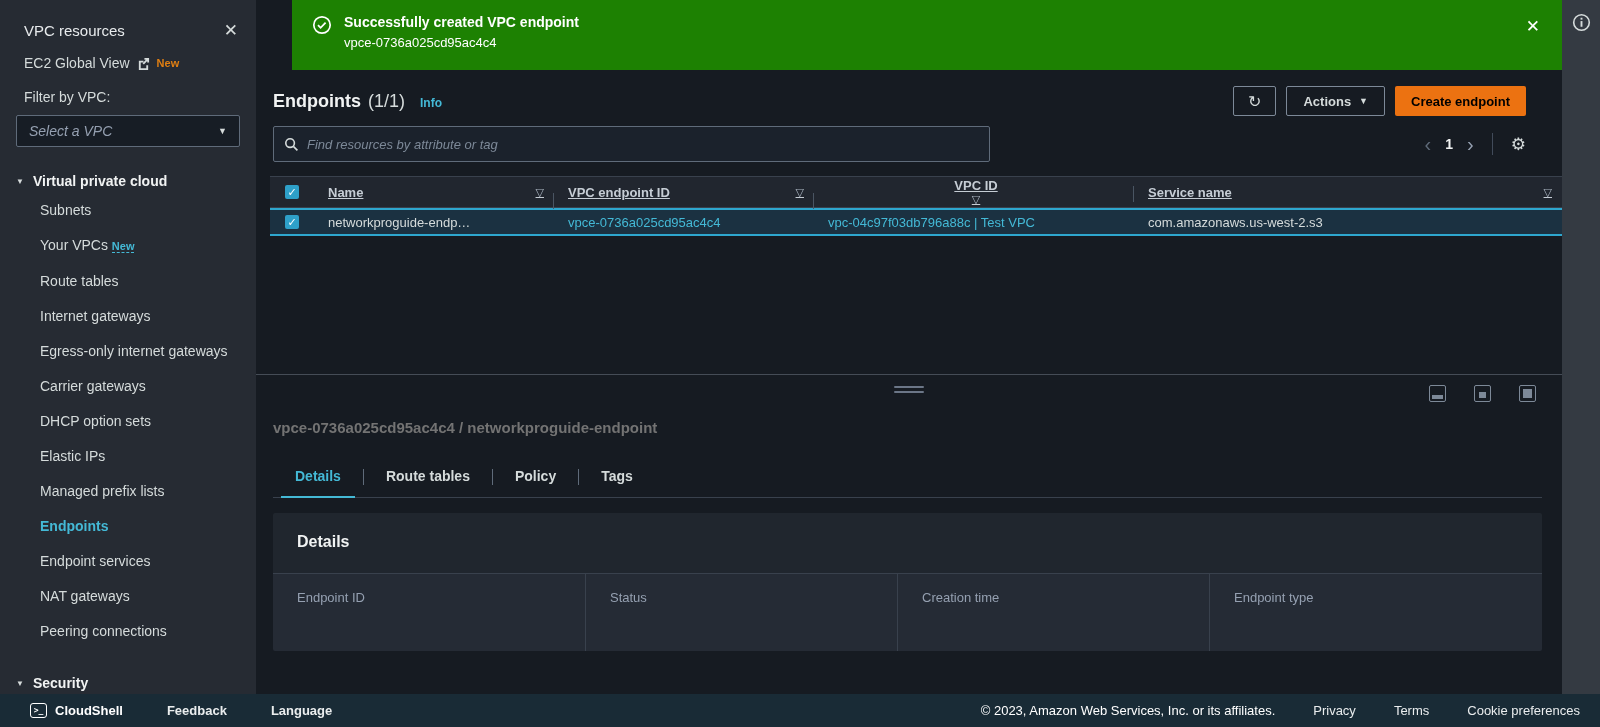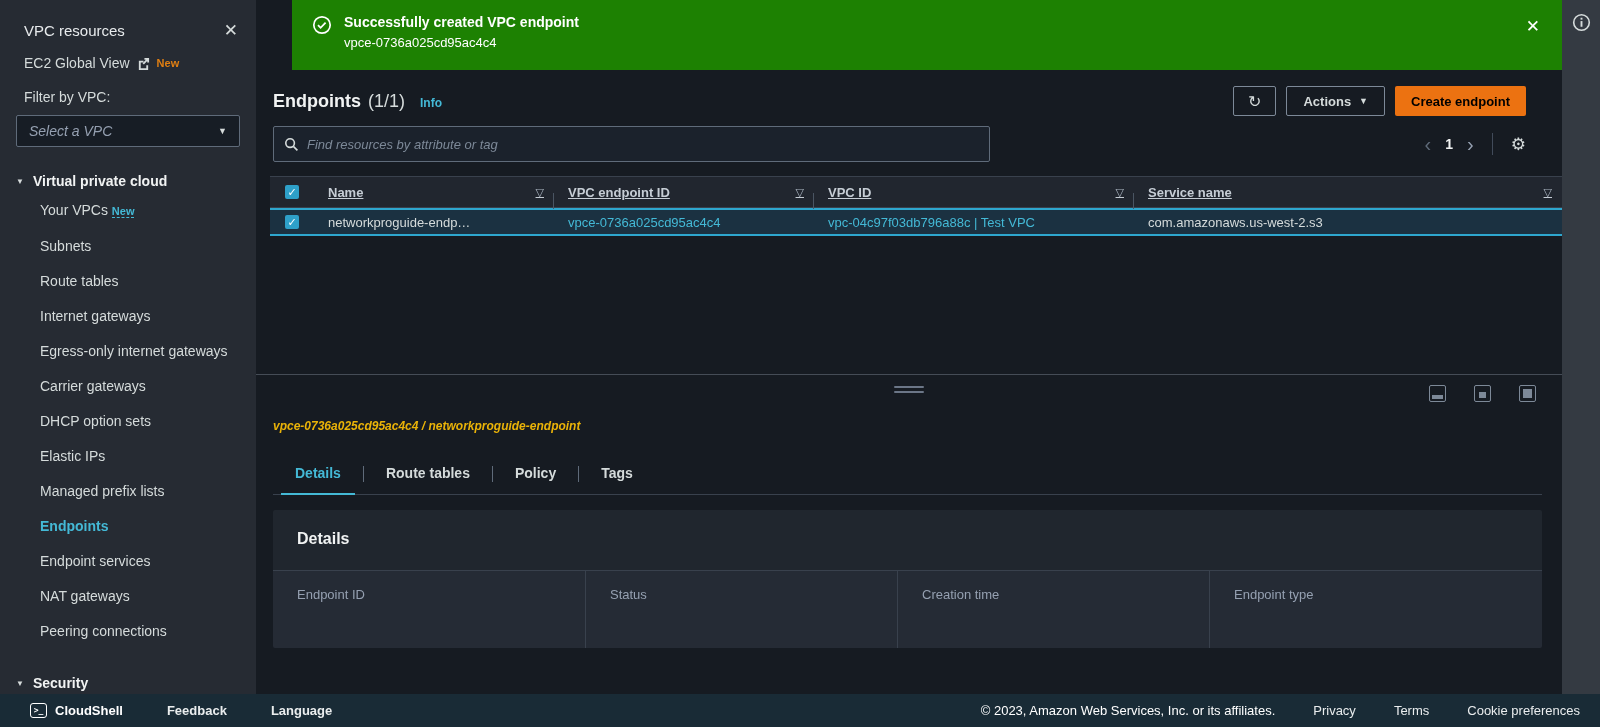--- a/index.html
+++ b/index.html
@@ -84,42 +84,42 @@
   .t-head {
     display:flex; align-items:center; height:32px; background:#21262f;
     border-top:1px solid #39414d; border-bottom:1px solid #39414d;
     font-weight:bold; font-size:13px; color:#c6cdd5;
   }
   .t-row {
     display:flex; align-items:center; height:28px; background:#1b3141;
     border-top:2px solid #2ea7cf; border-bottom:2px solid #2ea7cf; font-size:13px;
   }
   .col-cb { width:44px; display:flex; justify-content:center; }
-  .col-name { width:240px; } .col-eid { width:260px; } .col-vpc { width:320px; } .col-svc { flex:1; }
+  .col-name { width:240px; } .col-eid { width:260px; } .col-vpc { width:320px;flex-direction:column; } .col-svc { flex:1; }
   .th { display:flex; align-items:center; justify-content:space-between; padding:0 10px 0 14px; position:relative;text-decoration:underline; }
   .th .fil { color:#aab4c0; font-size:11px; cursor:pointer; }
   .th:not(:last-child)::after { content:""; position:absolute; right:0; top:8px; height:16px; width:1px; background:#4a5563; }
   .td { padding-left:14px; white-space:nowrap; overflow:hidden; }
   .link { color:#44b9d6; cursor:pointer; text-decoration:none; }
   .cbx {
     width:14px; height:14px; background:#2ea0c9; border-radius:2px;
     display:flex; align-items:center; justify-content:center;
     color:#fff; font-size:11px; font-weight:bold; cursor:pointer;
   }
   
   .split-line { position:absolute; left:0; top:374px; width:1306px; height:1px; background:#454c56; }
   .bottom { position:absolute; left:0; top:375px; width:1306px; height:319px; }
   .drag-handle { position:absolute; left:50%; top:8px; transform:translateX(-50%); cursor:row-resize; }
   .drag-handle i { display:block; width:30px; height:2px; background:#6b7687; border-radius:1px; margin:3px 0; }
   .panel-icons { position:absolute; right:26px; top:10px; display:flex; gap:28px; }
   .p-ic { width:17px; height:17px; border:1px solid #7d8998; border-radius:2px; position:relative; cursor:pointer; }
   .p-ic.b::after { content:""; position:absolute; left:2px; right:2px; bottom:2px; height:4px; background:#7d8998; }
   .p-ic.m::after { content:""; position:absolute; left:4px; right:4px; bottom:3px; top:6px; background:#7d8998; }
   .p-ic.f::after { content:""; position:absolute; left:3px; right:3px; top:3px; bottom:3px; background:#7d8998; }
-  .detail-title { margin:44px 0 0 17px; font-size:12px; font-weight:bold; color:#eab308;font-style:italic; }
+  .detail-title { margin:44px 0 0 17px; font-size:15px; font-weight:bold; color:#737373; }
   .tabs { display:flex; align-items:flex-end; margin:24px 20px 0 17px; border-bottom:1px solid #39414d; }
   .tab { font-size:14px; font-weight:bold; color:#d5dbdb; padding:8px 22px 13px 22px; cursor:pointer; position:relative; }
   .tab.active { color:#44b9d6; }
   .tab.active::after { content:""; position:absolute; left:8px; right:8px; bottom:-1px; height:2px; background:#44b9d6; }
   .tab-sep { width:1px; height:16px; background:#5f6b7a; margin-bottom:12px; }
   .card { margin:15px 20px 0 17px; border-radius:2px; overflow:hidden; }
   .card-head { background:#20262e; padding:20px 24px 22px 24px; }
   .card-head h3 { font-size:16px; color:#f1f3f3; }
   .card-fields { display:flex; background:#252b35; border-top:1px solid #39414d; height:78px; }
   .fld { width:312px; padding:16px 0 0 24px; color:#95a0b1; font-size:13px; }
@@ -164,25 +164,25 @@
   <div class="filter-label">Filter by VPC:</div>
   <div class="vpc-select">
     <span class="ph">Select a VPC</span>
     <span class="caret">▼</span>
   </div>
 
   <div class="side-section">
     <span class="tri">▼</span>
     <span>Virtual private cloud</span>
   </div>
+  <div class="side-item">Subnets</div>
   <div class="side-item">
     <span>Your VPCs</span>
     <span class="badge-new-cyan">New</span>
   </div>
-  <div class="side-item">Subnets</div>
   <div class="side-item">Route tables</div>
   <div class="side-item">Internet gateways</div>
   <div class="side-item">Egress-only internet gateways</div>
   <div class="side-item">Carrier gateways</div>
   <div class="side-item">DHCP option sets</div>
   <div class="side-item">Elastic IPs</div>
   <div class="side-item">Managed prefix lists</div>
   <div class="side-item active">Endpoints</div>
   <div class="side-item">Endpoint services</div>
   <div class="side-item">NAT gateways</div>

